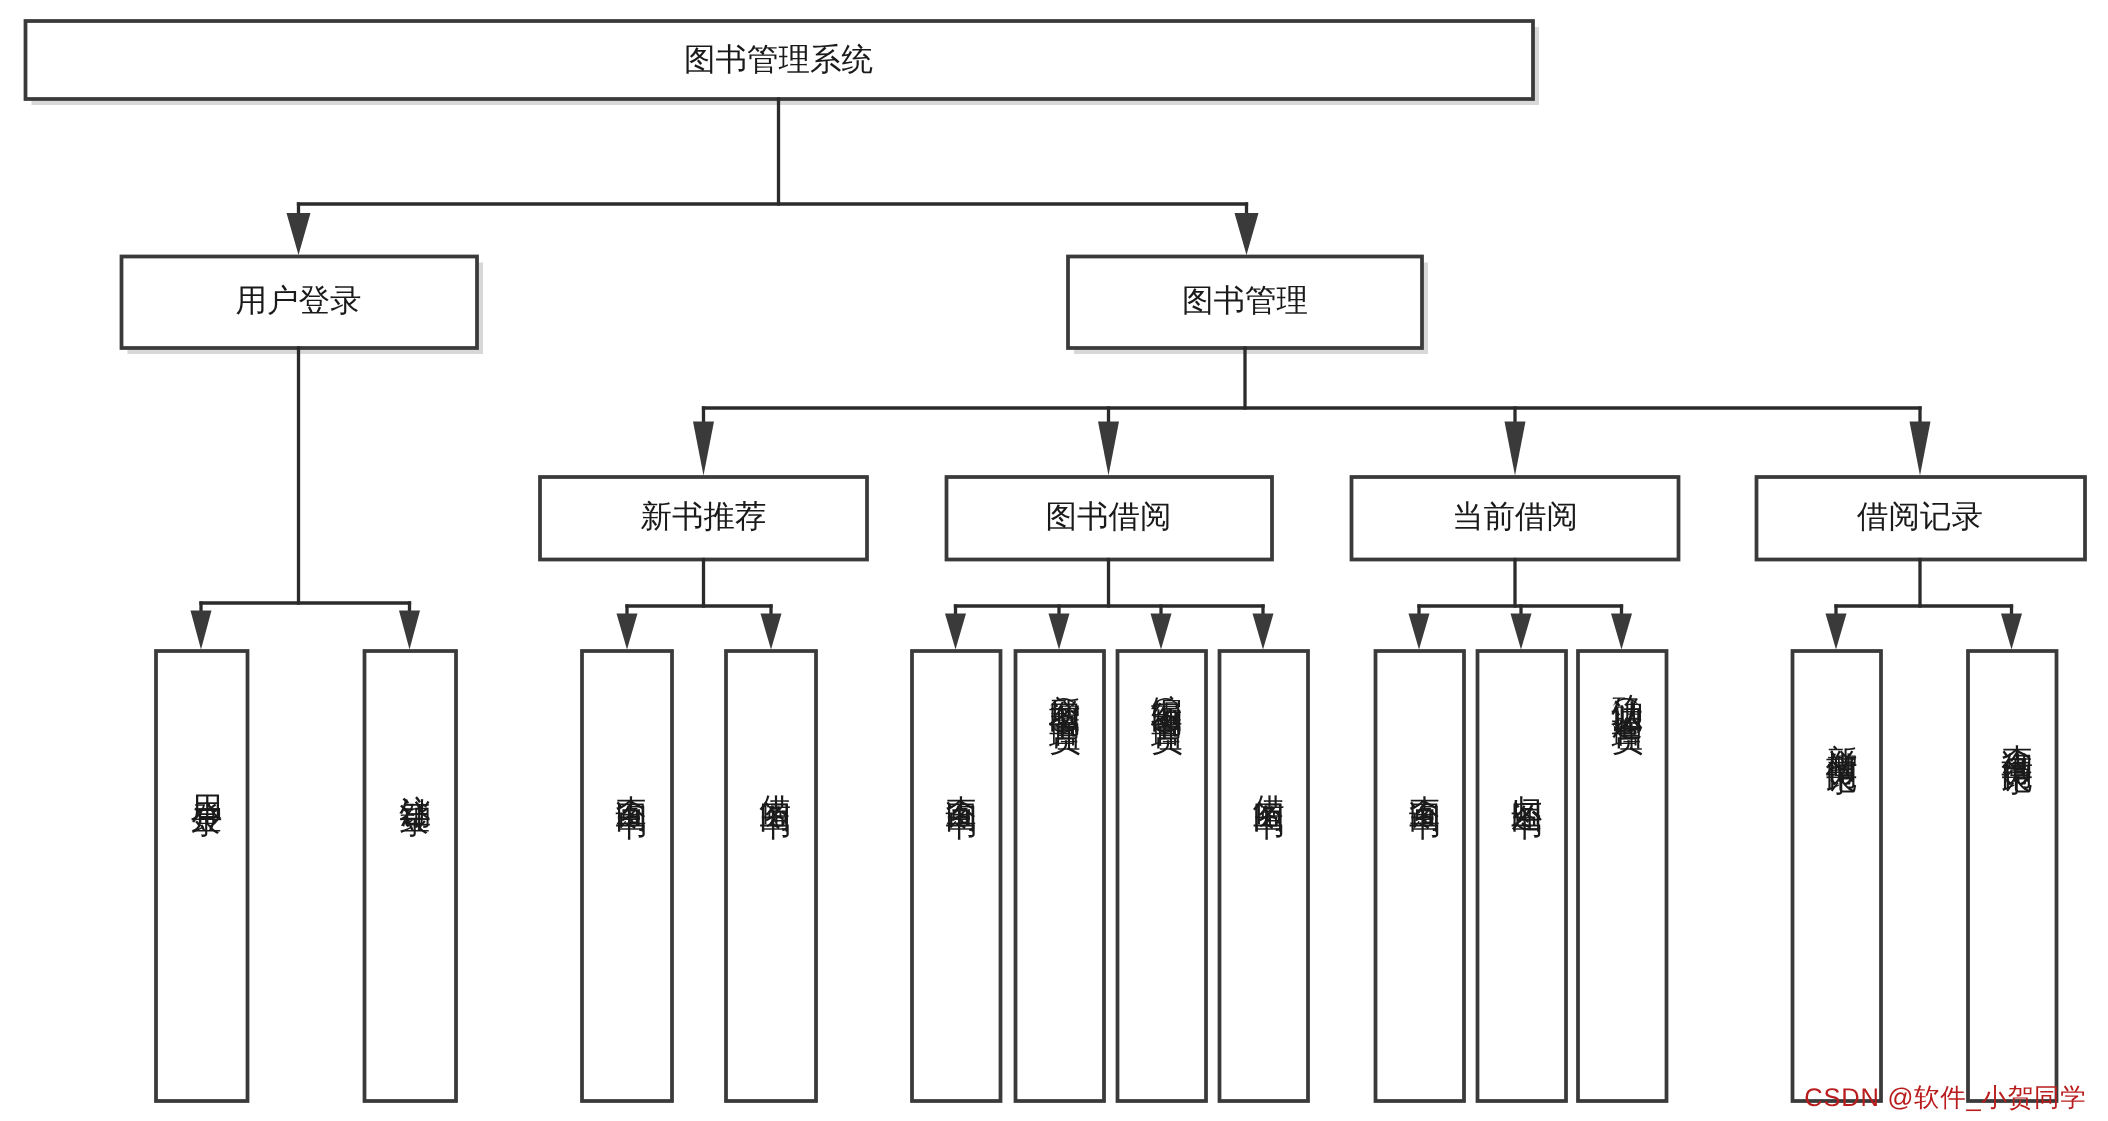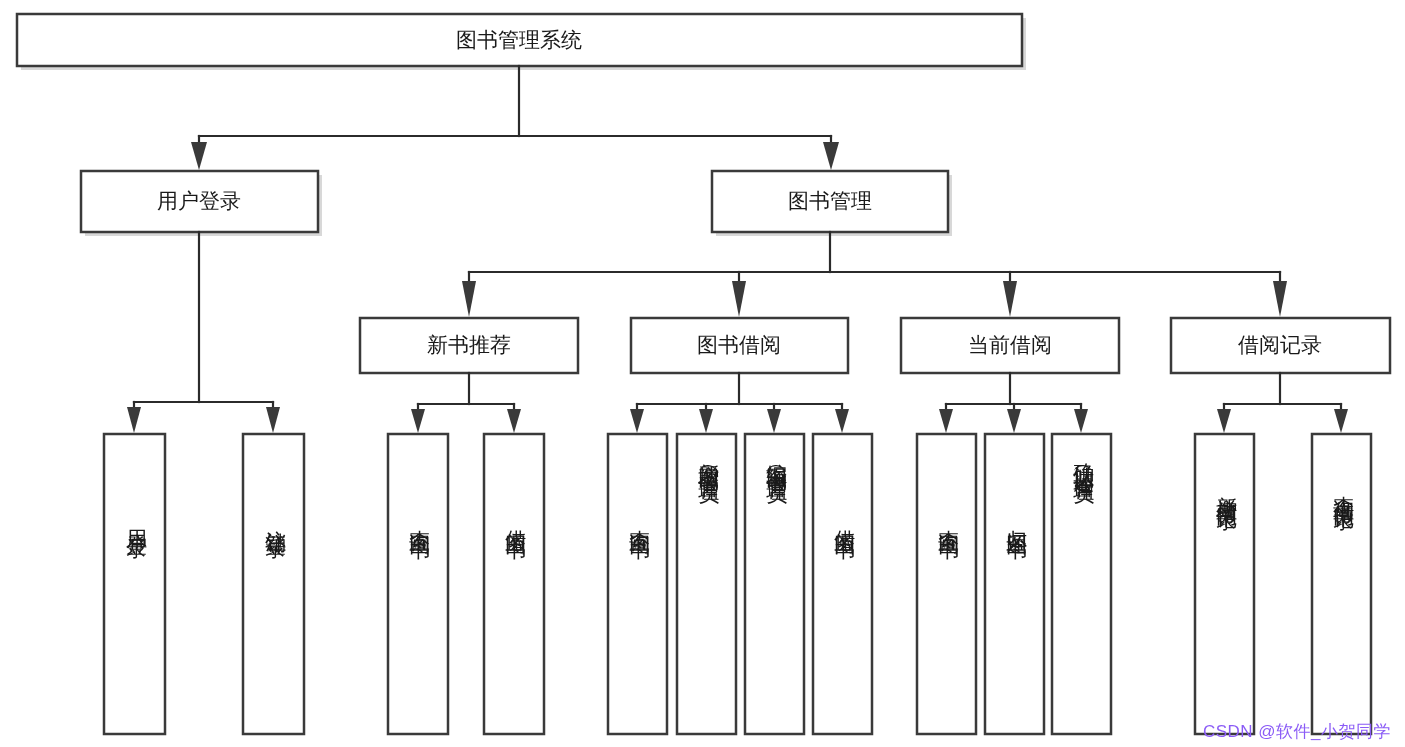--- a/index.html
+++ b/index.html
@@ -65,21 +65,21 @@
     white-space: nowrap;
     text-align: left;
     pointer-events: none;
   }
   .watermark {
     position: absolute;
     right: 14px;
     bottom: 4px;
     font-family: "Liberation Sans", sans-serif;
     font-size: 17px;
-    color: #8b5cf6;
+    color: #b91c1c;
     letter-spacing: 0.5px;
     white-space: nowrap;
   }
 </style>
 </head>
 <body>
 
 <div id="diagram-root">
 
   <svg id="tree-svg" viewBox="0 0 1405 747">

